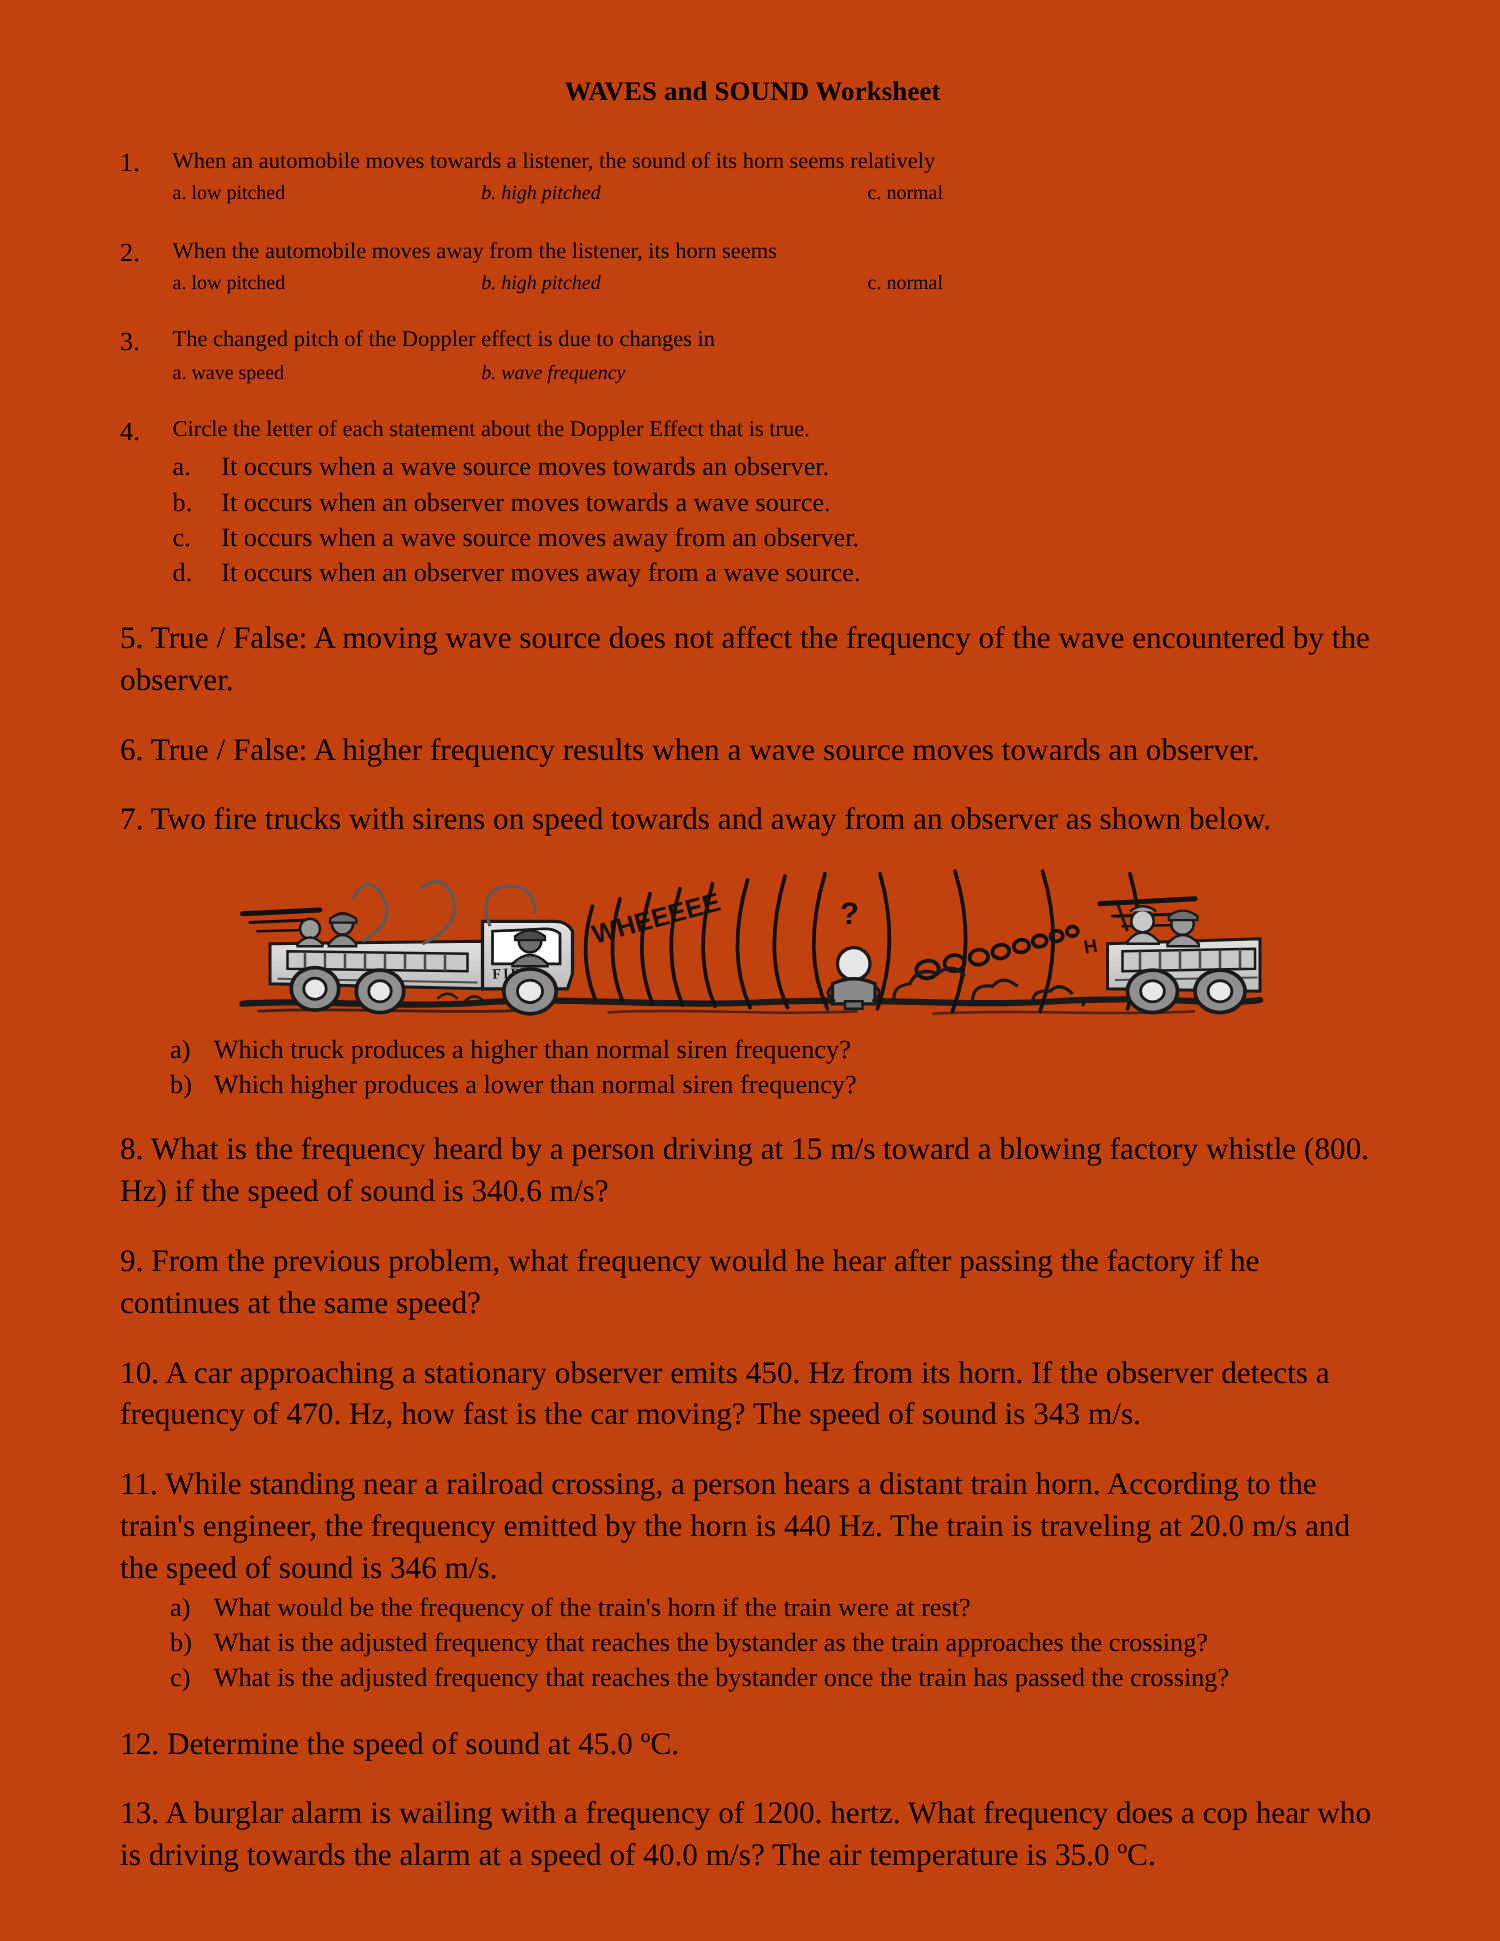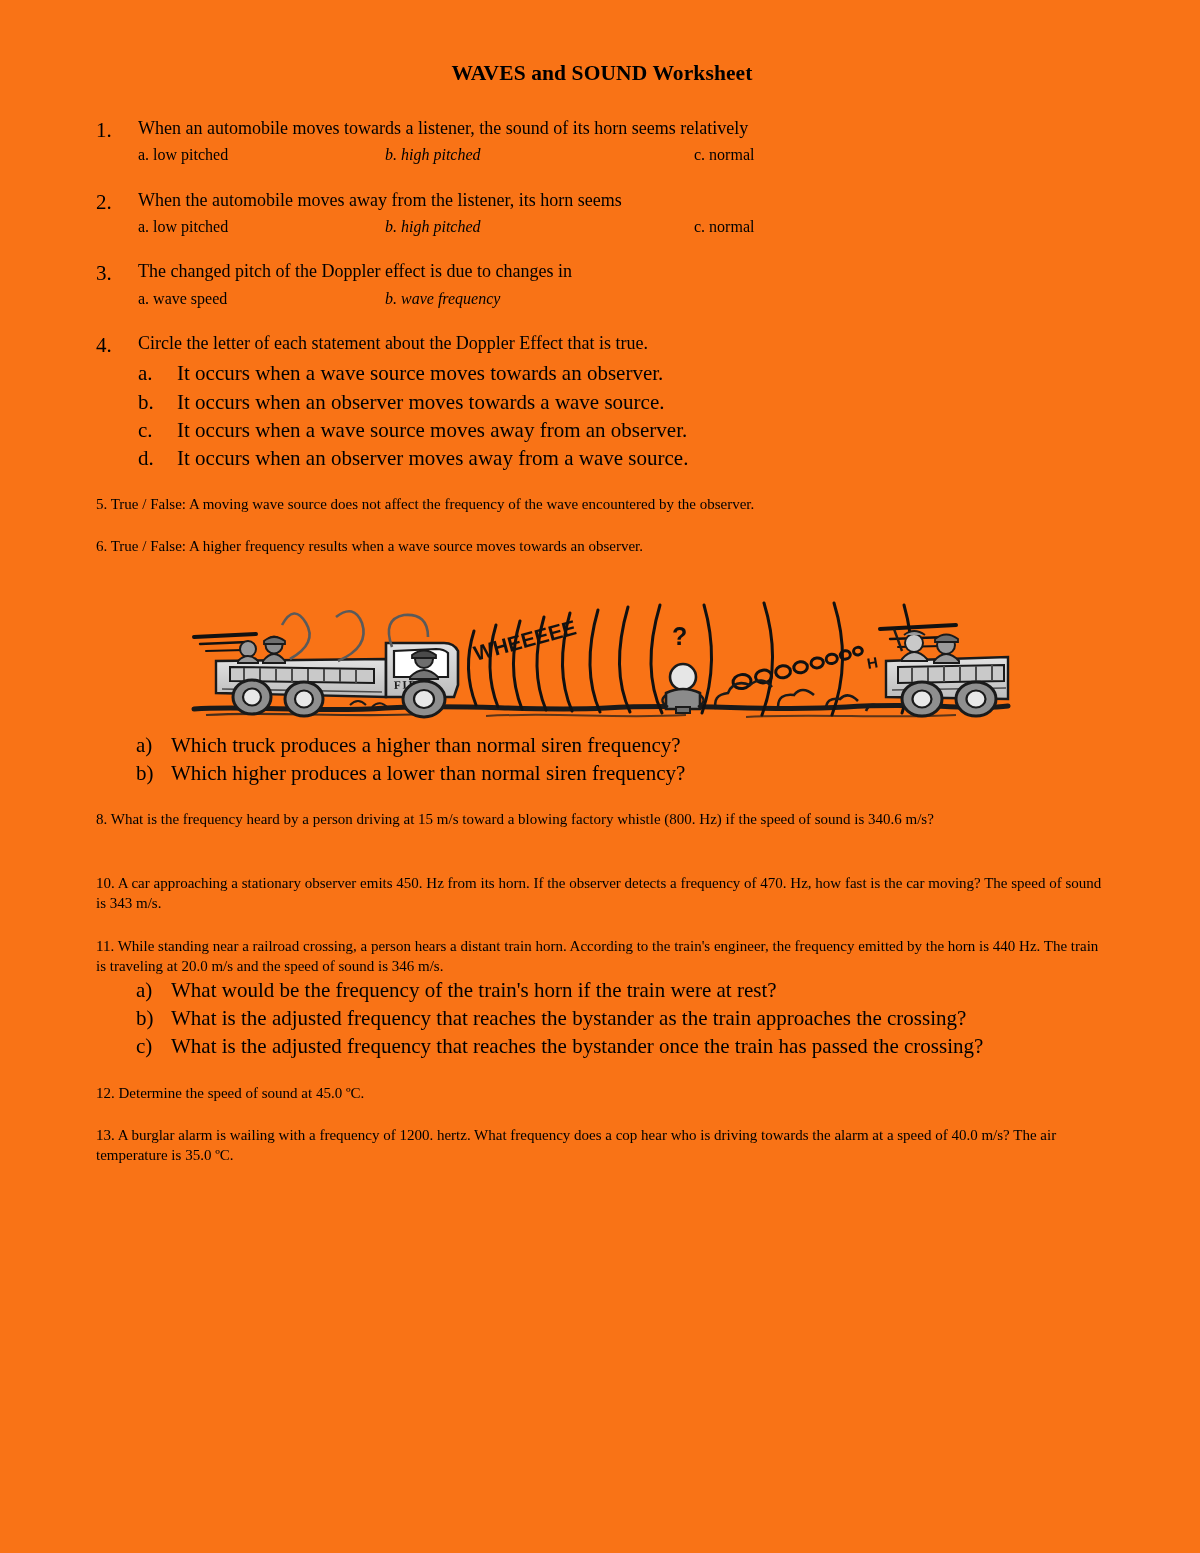--- a/index.html
+++ b/index.html
@@ -8,21 +8,21 @@
     background: #ffffff;
   }
   body {
     font-family: "Liberation Serif", "DejaVu Serif", serif;
     color: #000000;
   }
   .page {
     position: relative;
     width: 1200px;
     height: 1553px;
-    background: #f97316;
+    background: #c2410c;
     overflow: hidden;
   }
   .sheet {
     position: absolute;
     left: 96px;
     top: 60px;
     width: 1012px;
   }
   .doc-title {
     text-align: center;
@@ -69,21 +69,21 @@
   .sub {
     display: flex;
     padding-left: 42px;
     font-size: 21px;
     line-height: 1.345;
   }
   .sub .lt { flex: 0 0 39px; }
   .sub .tx { flex: 1 1 auto; }
   
   .block {
-    font-size: 15px;
+    font-size: 25px;
     line-height: 1.345;
   }
   
   .sub2 {
     display: flex;
     padding-left: 40px;
     font-size: 21px;
     line-height: 1.345;
   }
   .sub2 .lt { flex: 0 0 35px; }
@@ -181,20 +181,21 @@
     <div class="gap"></div>
 
     <div class="block">5.   True / False: A moving wave source does not affect the frequency of the wave encountered by the observer.</div>
 
     <div class="gap"></div>
 
     <div class="block">6.   True / False: A higher frequency results when a wave source moves towards an observer.</div>
 
     <div class="gap"></div>
 
+    <div class="block">7.   Two fire trucks with sirens on speed towards and away from an observer as shown below.</div>
 
     <div class="figure-wrap">
       <div class="figure">
         <svg viewBox="0 0 828 136" xmlns="http://www.w3.org/2000/svg">
           <defs>
             <linearGradient id="bodyg" x1="0" y1="0" x2="0" y2="1">
               <stop offset="0" stop-color="#e2e2e2"></stop>
               <stop offset="1" stop-color="#bdbdbd"></stop>
             </linearGradient>
           </defs>
@@ -377,20 +378,21 @@
       <span class="lt">b)</span>
       <span class="tx">Which higher produces a lower than normal siren frequency?</span>
     </div>
 
     <div class="gap"></div>
 
     <div class="block"> 8.  What is the frequency heard by a person driving at 15 m/s toward a blowing factory whistle (800. Hz) if the speed of sound is 340.6 m/s?</div>
 
     <div class="gap"></div>
 
+    <div class="block">9.  From the previous problem, what frequency would he hear after passing the factory if he continues at the same speed?</div>
 
     <div class="gap"></div>
 
     <div class="block">10.  A car approaching a stationary observer emits 450. Hz from its horn. If the observer detects a frequency of 470. Hz, how fast is the car moving?  The speed of sound is 343 m/s.</div>
 
     <div class="gap"></div>
 
     <div class="block">11.  While standing near a railroad crossing, a person hears a distant train horn.  According to the train's engineer, the frequency emitted by the horn is 440 Hz. The train is traveling at 20.0 m/s and the speed of sound is 346 m/s.</div>
     <div class="sub2">
       <span class="lt">a)</span>

